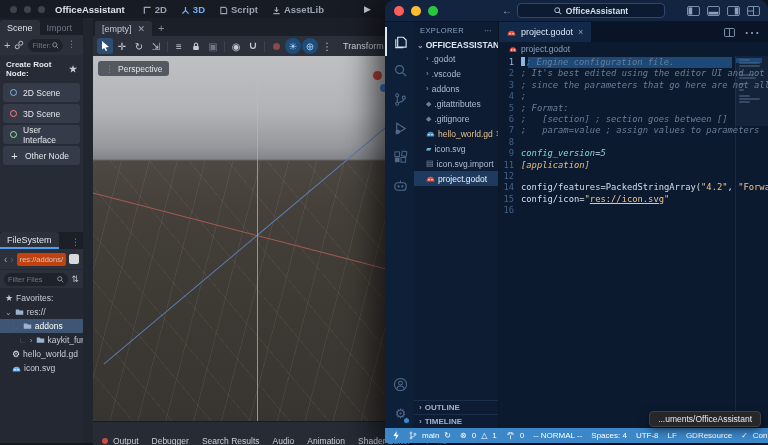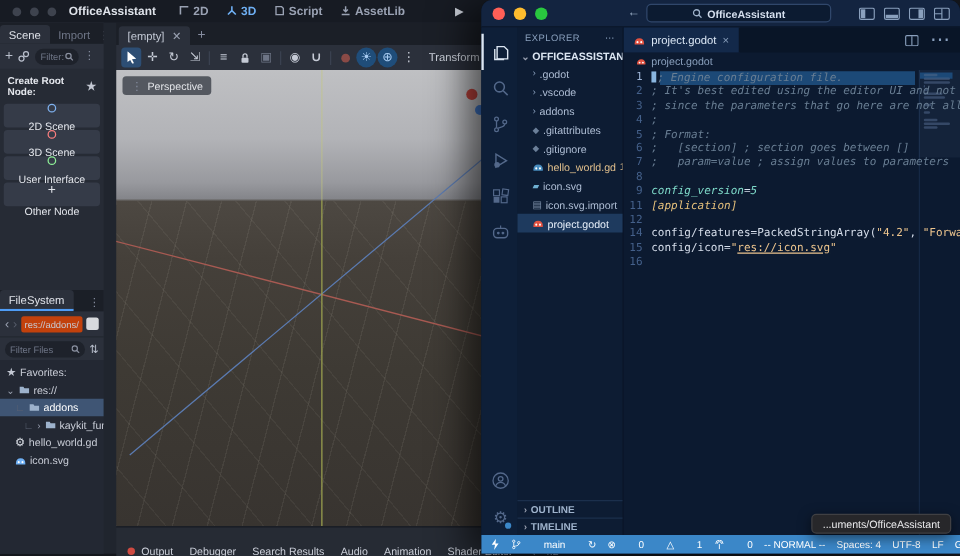--- a/index.html
+++ b/index.html
@@ -7,39 +7,39 @@
   body { position:relative; background:#14171d; font-family:"Liberation Sans",sans-serif; -webkit-font-smoothing:antialiased; }
   svg { display:block; }
 
   
   .gd { position:absolute; left:0; top:0; width:392px; height:443px; background:#20252e; }
   .gd-title { height:18px; background:#171b23; display:flex; align-items:center; }
   .lights { display:flex; gap:7px; padding:0 8px 0 10px; }
   .light { width:7px; height:7px; border-radius:50%; background:#3e434e; }
   .gd-title .gtitle { font-weight:bold; font-size:9.5px; color:#dfe3ea; margin:0 12px 0 2px; }
   .ws-tabs { display:flex; gap:2px; align-items:center; }
-  .ws-tab { display:flex; gap:3px; align-items:flex-start; font-size:9.5px; font-weight:bold; color:#9aa2b3; padding:2px 6px; border-radius:3px; }
+  .ws-tab { display:flex; gap:3px; align-items:flex-end; font-size:9.5px; font-weight:bold; color:#9aa2b3; padding:2px 6px; border-radius:3px; }
   .ws-tab.active { color:#6fb0f4; }
   .ws-tab .wsic { width:9px; height:9px; }
   .gd-play { position:absolute; left:364px; top:4px; color:#cdd2db; font-size:9px; }
 
   .dock { position:absolute; left:0; width:83px; overflow:hidden; }
   .dock-tabs { height:17px; background:#1b1f27; display:flex; align-items:flex-end; position:relative; }
   .dock-tab { padding:3px 7px 2px; font-size:9px; color:#6e7586; }
   .dock-tab.active { background:#2b303b; color:#e0e3ea; border-radius:3px 3px 0 0; }
   .dock-tab.underline { border-bottom:2px solid #4f9cf5; }
   .kebab { color:#868da0; font-size:9px; margin-left:auto; padding:0 3px 2px 0; }
 
   .scene-dock { top:18px; height:214px; background:#262b35; }
   .scene-toolbar { height:20px; background:#2b303b; display:flex; align-items:center; gap:4px; padding:0 4px; }
   .tool-glyph { color:#b9bfcc; font-size:11px; line-height:10px; }
   .filter-box { flex:1; height:13px; background:#1e222b; border-radius:7px; display:flex; align-items:center; justify-content:space-between; padding:0 4px; font-size:7.5px; color:#6e7586; min-width:0; }
   .create-root { display:flex; justify-content:space-between; align-items:center; padding:5px 6px 3px; font-size:8px; font-weight:bold; color:#e4e7ed; }
   .create-root .star { color:#c3c8d3; font-size:9px; }
-  .node-btn { margin:2px 3px; height:19px; background:#353b48; border-radius:3px; display:flex; align-items:center; gap:6px; padding:0 7px; font-size:8.5px; color:#e4e7ed;flex-direction:column; }
+  .node-btn { margin:2px 3px; height:19px; background:#353b48; border-radius:3px; display:flex; align-items:center; gap:6px; padding:0 7px; font-size:8.5px; color:#e4e7ed; }
   .node-ic { width:7px; height:7px; border-radius:50%; border:1.5px solid #fff; flex:none; }
   .node-plus { color:#e4e7ed; font-size:11px; width:9px; text-align:center; flex:none; }
 
   .fs-dock { top:232px; height:211px; background:#262b35; display:flex; flex-direction:column; }
   .fs-nav { height:20px; background:#2b303b; display:flex; align-items:center; gap:3px; padding:0 4px; }
   .fs-arrow { color:#9aa1b1; font-size:10px; }
   .fs-arrow.dim { color:#565c6a; }
   .fs-path { flex:1; height:13px; background:#c2410c; border-radius:2px; font-size:7.5px; color:#c6cad4; display:flex; align-items:center; padding:0 3px; min-width:0; overflow:hidden; white-space:nowrap; }
   .fs-sq { width:10px; height:10px; background:#d7d9dd; border-radius:2px; flex:none; }
   .fs-filter { height:19px; background:#2b303b; display:flex; align-items:center; gap:3px; padding:0 4px; border-top:1px solid #232831; }
@@ -127,21 +127,21 @@
   .section { color:#e5c07b; font-style:italic; }
   .string { color:#ecc48d; }
   .plain { color:#d6deeb; }
   .link { color:#ecc48d; text-decoration:underline; }
   .minimap { position:absolute; right:6px; top:0; width:27px; bottom:0; border-left:1px solid rgba(40,70,110,.35); padding:3px 2px 0 3px; }
   .mm-row { height:2px; margin-bottom:1px; background:#51688a; opacity:.55; border-radius:1px; }
   .mm-sel { position:absolute; left:0; right:0; top:2px; height:5px; background:#1c4977; }
   .mm-slider { position:absolute; left:-1px; right:-6px; top:0; height:70px; background:rgba(130,160,200,.07); }
 
   .statusbar { position:absolute; left:0; right:0; bottom:0; height:15px; background:#3b87c8; display:flex; align-items:center; font-size:8px; color:#fff; padding:0 7px; gap:9px; white-space:nowrap; }
-  .st { display:flex; align-items:center; gap:18px; }
+  .st { display:flex; align-items:center; gap:5px; }
   .st-right { margin-left:auto; display:flex; gap:9px; align-items:center; }
   .tooltip { position:absolute; right:7px; bottom:16px; height:16px; background:#27272a; border:1px solid #404043; border-radius:4px; display:flex; align-items:center; padding:0 8px; font-size:8.5px; color:#ebebed; box-shadow:0 3px 10px rgba(0,0,0,.55); z-index:5; }
 </style>
 </head>
 <body>
 
 <div class="gd">
   <div class="gd-title">
     <div class="lights">
       <span class="light"></span>

